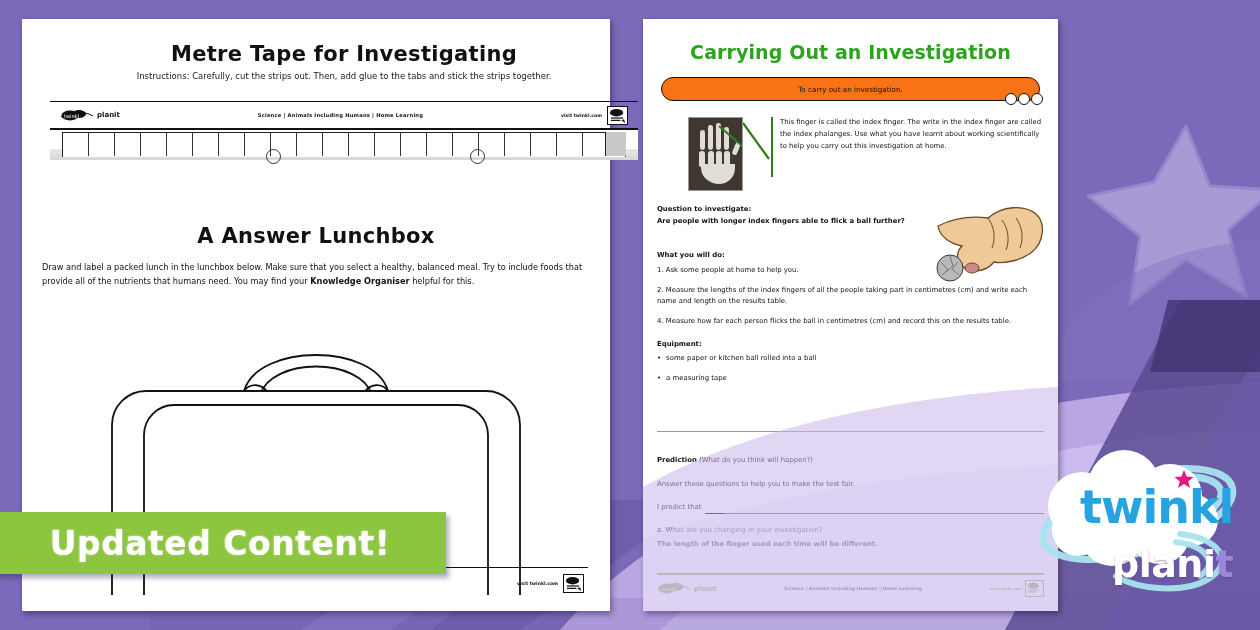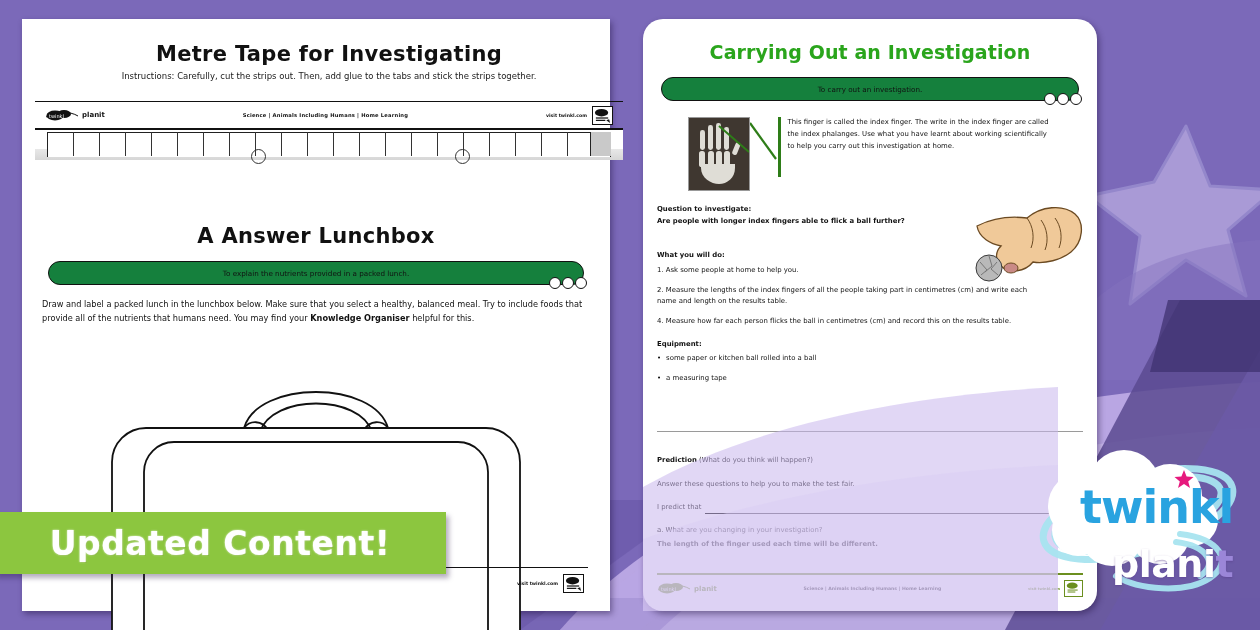--- a/index.html
+++ b/index.html
@@ -13,21 +13,21 @@
 
   
   .bg-base{position:absolute;inset:0;background:#7b69b9;}
   .bg-star{position:absolute;left:1078px;top:118px;width:200px;height:200px;
            fill:#a99ad6;}
   .bg-swoosh{position:absolute;left:0;top:0;width:1260px;height:630px;}
 
   
   .page{position:absolute;background:#fff;box-shadow:2px 3px 6px rgba(30,15,60,.45);}
   .page-left{left:22px;top:19px;width:588px;height:592px;}
-  .page-right{left:643px;top:19px;width:454px;height:592px;border-radius:20px;}
+  .page-right{left:643px;top:19px;width:415px;height:592px;}
   .ws-title{
     text-align:center;font-family:"DejaVu Sans",sans-serif;font-weight:bold;
     color:#111;font-size:21px;letter-spacing:.3px;
   }
   .ws-sub{
     text-align:center;font-size:8.5px;color:#1a1a1a;margin-top:5px;
     font-family:"DejaVu Sans",sans-serif;
   }
   .rule-line{height:1.4px;background:#111;}
 
@@ -52,21 +52,21 @@
              border:1.2px solid #222;border-bottom:none;background:#fff;}
   .tick{position:absolute;top:0;width:1.2px;background:#333;}
   .ruler-endcap{position:absolute;right:12px;top:2px;width:20px;height:24px;
                 background:#c9c9c9;border-left:1.2px solid #222;}
   .ruler-circ{position:absolute;width:13px;height:13px;border:1.2px solid #333;
               border-radius:50%;background:transparent;}
 
   
   .obj-box{
     position:relative;border:1.7px solid #111;border-radius:14px;height:22px;
-    display:flex;align-items:center;justify-content:center;background:#15803d;
+    display:flex;align-items:center;justify-content:center;background:#f97316;
   }
   .obj-text{font-size:7.2px;color:#111;font-family:"DejaVu Sans",sans-serif;}
   .obj-dots{position:absolute;right:-4px;bottom:-5px;display:flex;gap:1px;}
   .obj-dot{width:10px;height:10px;border:1.6px solid #111;border-radius:50%;background:#fff;}
   .body-text{font-size:8.2px;line-height:1.75;color:#111;
              font-family:"DejaVu Sans",sans-serif;}
   .body-text b{font-weight:bold;}
 
   
   .rp-title{
@@ -140,21 +140,21 @@
     <path d="M1168 300 L1260 300 L1260 372 L1150 372 Z" fill="#3f3270" opacity=".75"></path>
 
     <path d="M300 630 L470 520 L560 520 L390 630 Z" fill="#8a78c4" opacity=".9"></path>
     <path d="M430 630 L600 500 L700 500 L520 630 Z" fill="#6d5cac" opacity=".85"></path>
     <path d="M560 630 L740 490 L820 490 L640 630 Z" fill="#b9a6e3" opacity=".9"></path>
     <path d="M150 598 L1260 598 L1260 630 L150 630 Z" fill="#6b5aa6" opacity=".18"></path>
   </svg>
 
   <div class="page page-left">
 
-    <div style="position:absolute;left:1px;top:0;width:100%;padding-left:12px;">
+    <div style="position:absolute;left:16px;top:0;width:100%;padding-left:12px;">
       <div class="ws-title" style="margin-top:23px;">Metre Tape for Investigating</div>
       <div class="ws-sub">Instructions: Carefully, cut the strips out. Then, add glue to the tabs and stick the strips together.</div>
 
       <div class="rule-line" style="margin-top:20px;"></div>
 
       <div class="footer-row">
         <div class="mini-logo">
           <svg class="mini-cloud" viewBox="0 0 68 26">
             <ellipse cx="20" cy="13" rx="17" ry="10" fill="#111"></ellipse>
             <ellipse cx="38" cy="10" rx="14" ry="8" fill="#111"></ellipse>
@@ -203,30 +203,20 @@
         <div class="tick" style="left:532px;height:24px;top:2px;"></div>
         <div class="ruler-circ" style="left:216px;top:19px;"></div>
         <div class="ruler-circ" style="left:420px;top:19px;"></div>
         <div class="ruler-endcap"></div>
       </div>
     </div>
 
     <div style="position:absolute;left:0;top:205px;width:100%;">
       <div class="ws-title">A Answer Lunchbox</div>
 
-      <div style="margin:13px 26px 0 26px;position:relative;">
-        <div class="obj-box">
-          <span class="obj-text">To explain the nutrients provided in a packed lunch.</span>
-          <span class="obj-dots">
-            <i class="obj-dot"></i>
-              <i class="obj-dot"></i>
-              <i class="obj-dot"></i>
-          </span>
-        </div>
-      </div>
 
       <div style="margin:12px 20px 0 20px;" class="body-text">
         <span>Draw and label a packed lunch in the lunchbox below. Make sure that you select a healthy, balanced meal. Try to include foods that provide all of the nutrients that humans need. You may find your </span><b>Knowledge Organiser</b><span> helpful for this.</span>
       </div>
 
       <svg width="588" height="300" viewBox="0 0 588 300" style="display:block;margin-top:6px;">
 
         <path d="M222 96 C236 48 352 48 366 96" fill="none" stroke="#111" stroke-width="1.8"></path>
         <path d="M238 100 C250 62 338 62 350 100" fill="none" stroke="#111" stroke-width="1.8"></path>
         <path d="M222 96 C228 88 240 88 246 98" fill="none" stroke="#111" stroke-width="1.8"></path>

